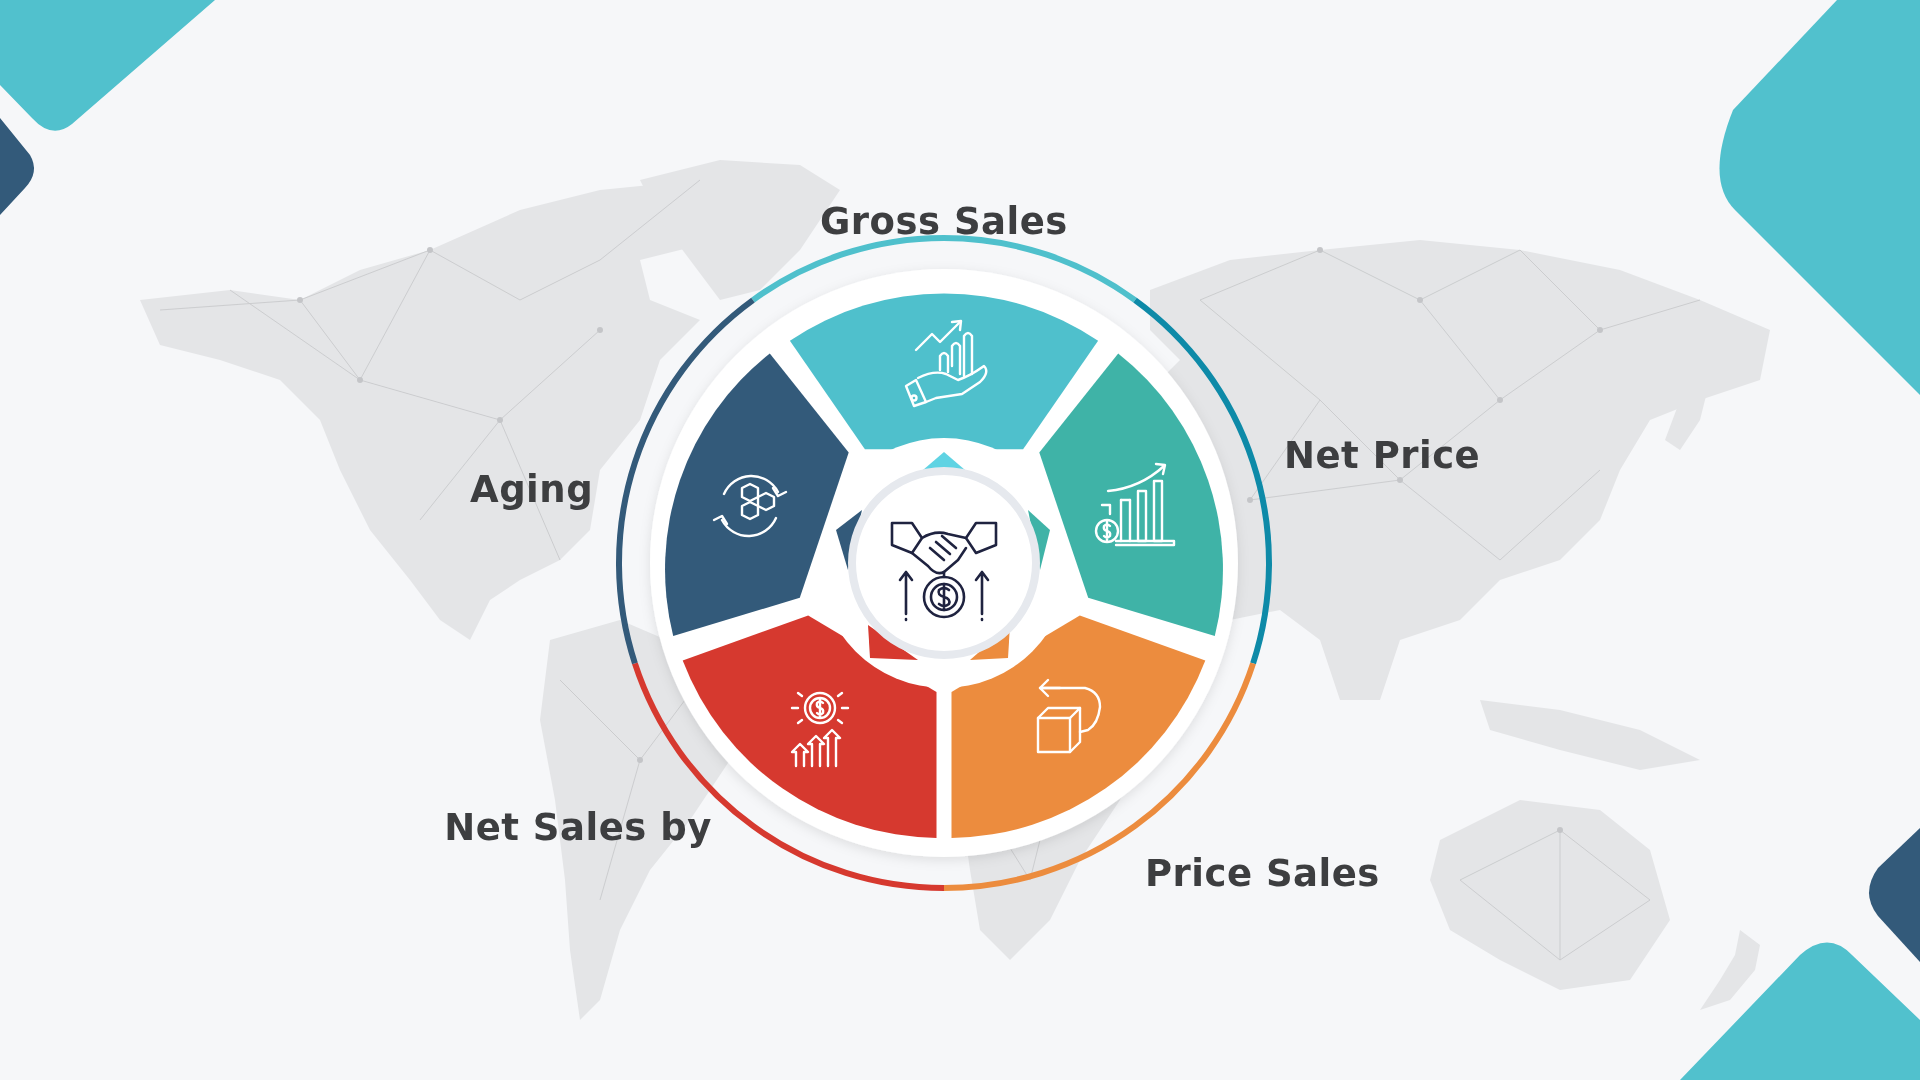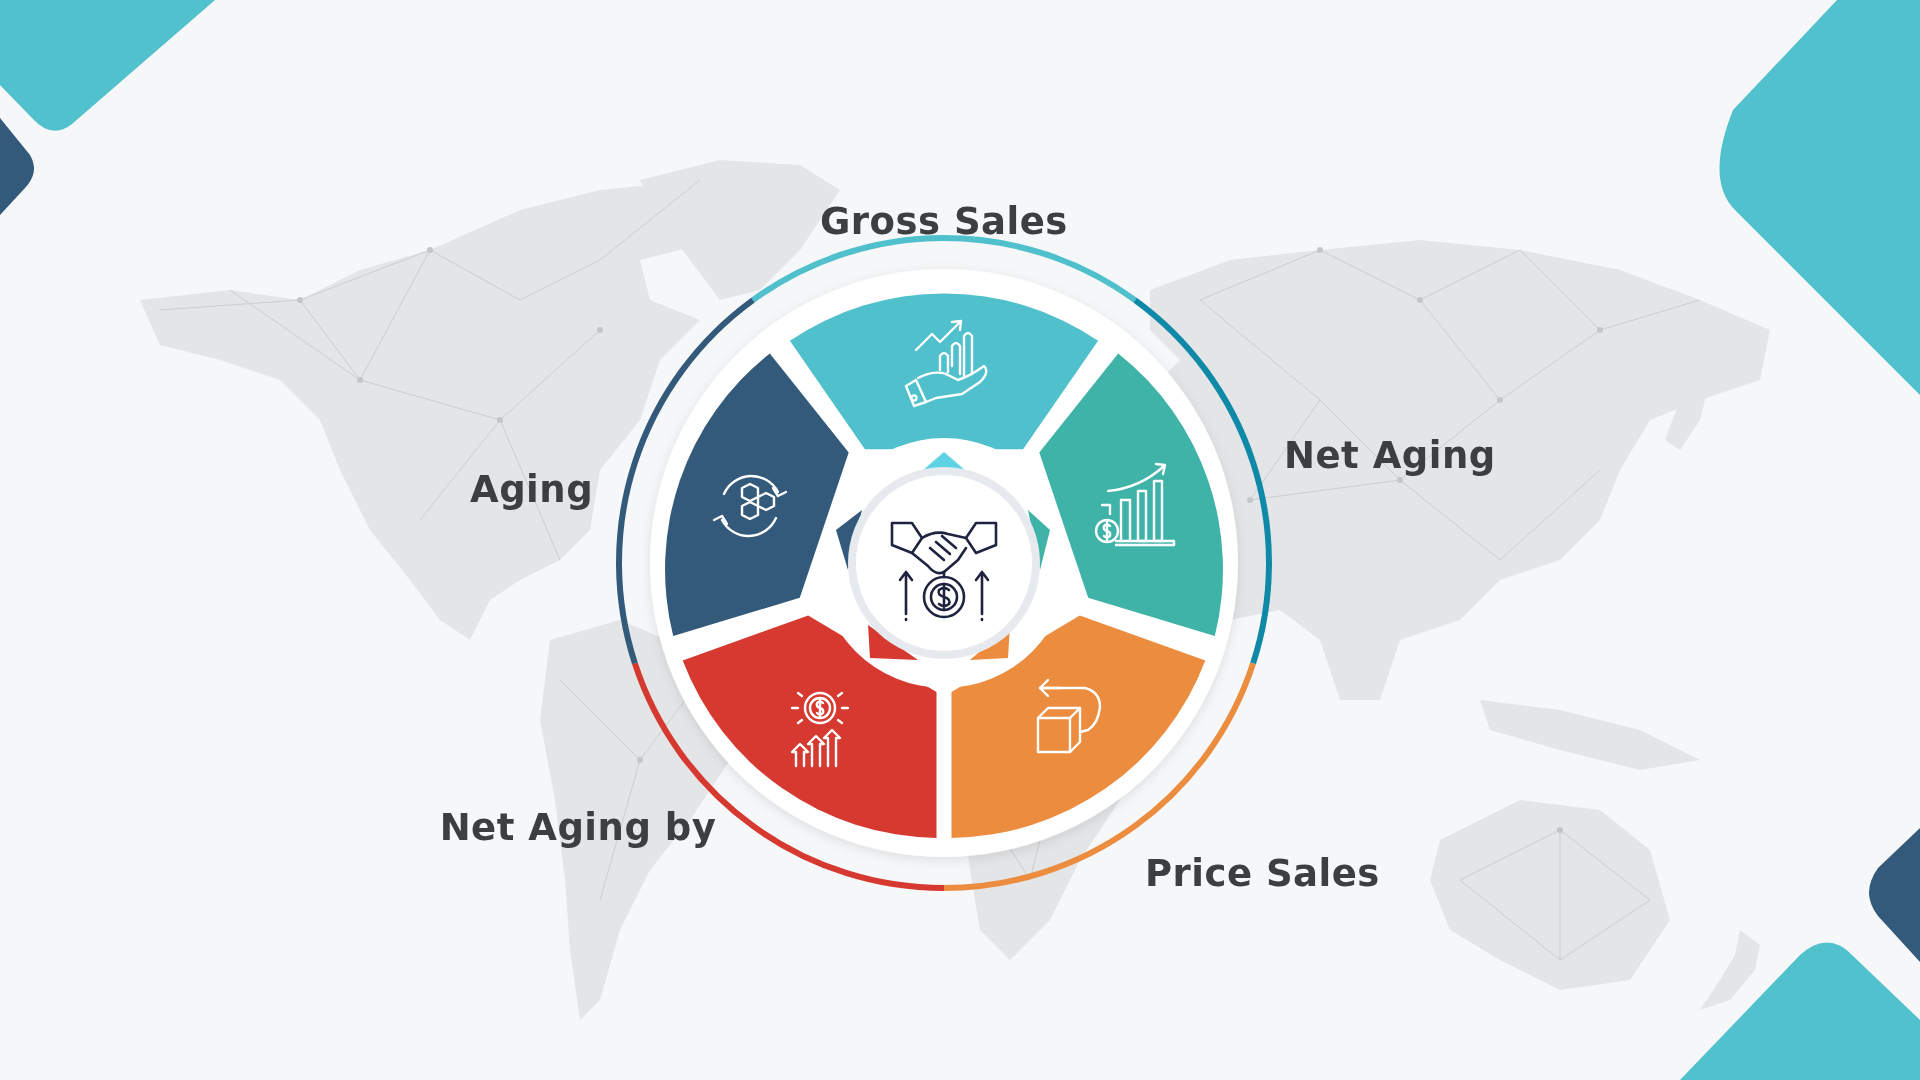--- a/index.html
+++ b/index.html
@@ -201,21 +201,21 @@
       <path d="M 727 524 L 722 516 L 714 520"></path>
       <path d="M 742 488 L 750 484 L 758 488 L 758 497 L 750 501 L 742 497 Z"></path>
       <path d="M 758 497 L 766 493 L 774 497 L 774 506 L 766 510 L 758 506 Z"></path>
       <path d="M 742 506 L 750 502 L 758 506 L 758 515 L 750 519 L 742 515 Z"></path>
     </g>
   </g>
 </svg>
 
 <div class="label" style="left:820px; top:179px;margin-top:21px;">Gross Sales</div>
 
-<div class="label" style="left:1284px; top:434px;">Net Aging</div>
+<div class="label" style="left:1284px; top:434px;">Net Price</div>
 
 <div class="label" style="left:1145px; top:852px;">Price Sales</div>
 
 <div class="label center" style="left:428px; top:806px; width:300px;">
-  <div>Net Aging by</div>
+  <div>Net Sales by</div>
 </div>
 
 <div class="label" style="left:470px; top:468px;">Aging</div>
 
 </body></html>

